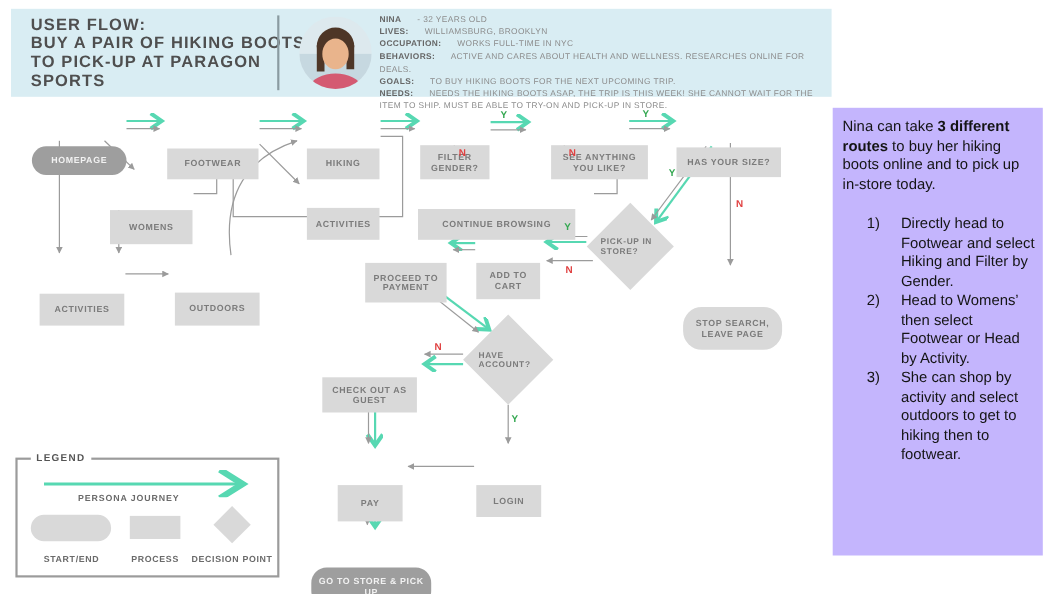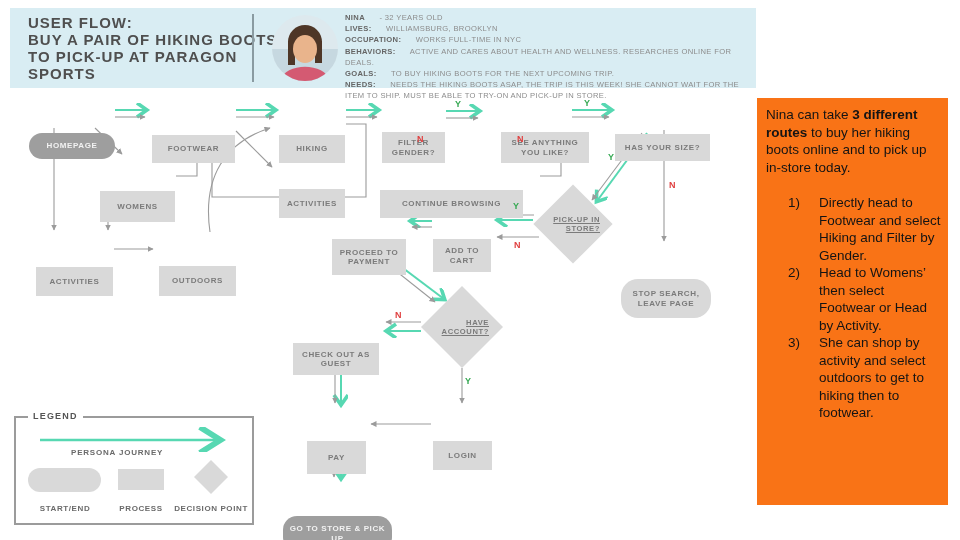--- a/index.html
+++ b/index.html
@@ -11,37 +11,37 @@
   .header{position:absolute;left:10px;top:8px;width:746px;height:80px;background:#d9edf3;}
   .title{position:absolute;left:18px;top:6px;color:#4f4f4f;font-weight:bold;
          font-size:15px;line-height:17px;letter-spacing:1px;}
   .hdr-divider{position:absolute;left:242px;top:6px;width:2px;height:68px;background:#8a9ba1;}
   .avatar{position:absolute;left:262px;top:7px;width:66px;height:66px;border-radius:50%;overflow:hidden;}
   .persona{position:absolute;left:335px;top:4px;width:414px;color:#8c8c8c;
            font-size:7.6px;line-height:11.2px;letter-spacing:0.35px;font-weight:bold;}
   .persona .lbl{color:#666;font-weight:bold;}
   .persona .val{color:#8c8c8c;font-weight:normal;padding-left:12px;}
   
-  .sidebar{position:absolute;left:757px;top:98px;width:191px;height:407px;background:#f97316;
+  .sidebar{position:absolute;left:757px;top:98px;width:191px;height:407px;background:#c4b5fd;
            color:#141414;font-size:13.5px;line-height:17.5px;}
   .sidebar .intro{margin:8px 8px 0 9px;}
   .sidebar .steps{margin:18px 4px 0 0;padding:0 0 0 31px;list-style:none;}
   .sidebar .steps li{display:grid;grid-template-columns:31px 1fr;margin:0 0 0 0;}
   
   .node{position:absolute;background:#d9d9d9;color:#7b7b7b;font-weight:bold;
         font-size:8px;letter-spacing:0.6px;line-height:9.5px;text-align:center;
         display:flex;align-items:center;justify-content:center;padding:1px 2px;
         box-sizing:border-box;z-index:2;margin-top:32px;}
   .node.dark{background:#9e9e9e;color:#f2f2f2;border-radius:14px;}
   .node.lightpill{border-radius:17px;}
   .dwrap{position:absolute;z-index:2;}
   .dbg{position:absolute;inset:11px;background:#d9d9d9;transform:rotate(45deg);}
   .dlabel{position:absolute;inset:0;display:flex;align-items:center;justify-content:center;
           color:#7b7b7b;font-weight:bold;font-size:7.6px;letter-spacing:0.6px;
-          line-height:9.5px;text-align:right;text-decoration:underline;}
+          line-height:9.5px;text-align:left;}
   .edges{position:absolute;left:0;top:0;width:960px;height:540px;z-index:1;}
   .yn{position:absolute;z-index:3;font-size:9px;font-weight:bold;letter-spacing:0.5px;}
   .yn.y{color:#35a852;}
   .yn.n{color:#e04040;}
   
   .legend{position:absolute;left:14px;top:416px;width:236px;height:105px;
           border:2px solid #9b9b9b;z-index:2;}
   .legend-title{position:absolute;left:12px;top:-7px;background:#ffffff;padding:0 5px;
                 color:#555;font-weight:bold;font-size:9px;letter-spacing:1.2px;}
   .legend-journey-label{position:absolute;left:55px;top:30px;color:#6a6a6a;font-weight:bold;

